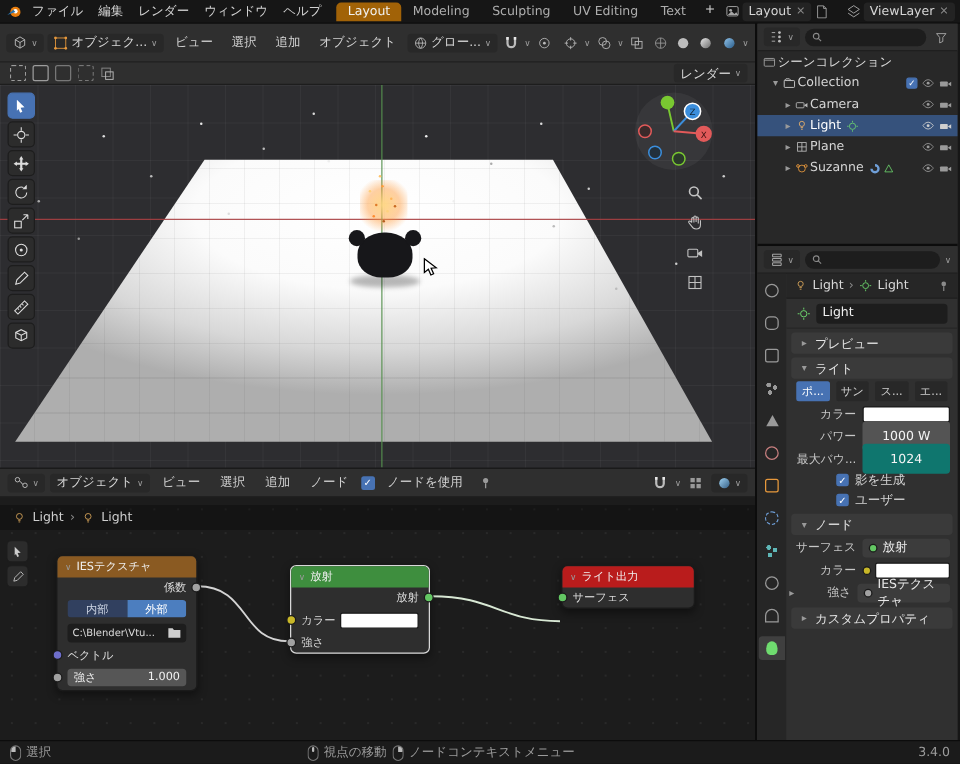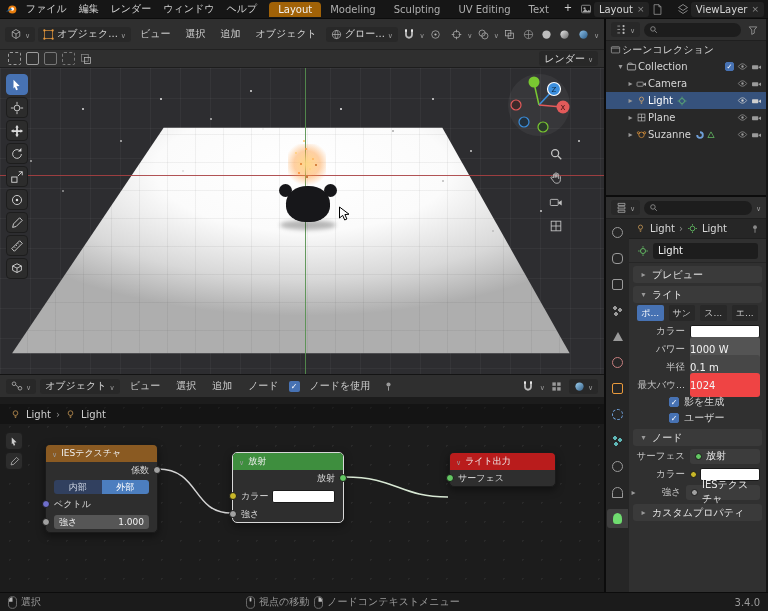--- a/index.html
+++ b/index.html
@@ -99,21 +99,21 @@
 .ti-bulb{width:9px;height:11px;background:currentColor;border-radius:50% 50% 35% 35%}
 .ti-dots{width:11px;height:11px;background:radial-gradient(circle 2px at 3px 3px,currentColor 90%,transparent),radial-gradient(circle 2px at 8px 5px,currentColor 90%,transparent),radial-gradient(circle 2px at 4px 9px,currentColor 90%,transparent)}
 .pr-content{flex:1;overflow:hidden;padding-bottom:4px}
 .crumb{height:20px;display:flex;align-items:center;gap:4px;padding:0 6px;background:#262626;border-bottom:1px solid #1f1f1f;color:#d8d8d8}
 .namerow{height:24px;display:flex;align-items:center;gap:4px;padding:0 8px;border-bottom:1px solid #262626}
 .namefield{flex:1;height:16px;background:#1d1d1d;border-radius:3px;display:flex;align-items:center;gap:4px;padding:0 5px;color:#f0f0f0}
 .panelhdr{height:17px;background:#3a3a3a;border-radius:3px;display:flex;align-items:center;gap:4px;padding:0 6px;margin:3px 4px 1px;color:#e4e4e4}
 .prow{display:flex;align-items:center;height:18px;padding:0 6px 0 0;gap:5px}
 .plabel{width:56px;text-align:right;color:#c7c7c7;font-size:9.5px;white-space:nowrap;overflow:hidden}
 .pwidget{flex:1;display:flex;align-items:center;gap:3px}
-.pfield{flex:1;height:24px;background:#545454;border-radius:3px;display:flex;align-items:center;justify-content:flex-start;color:#f4f4f4}
+.pfield{flex:1;height:24px;background:#545454;border-radius:3px;display:flex;align-items:center;justify-content:center;color:#f4f4f4}
 .pbtn{flex:1;height:15px;background:#3c3c3c;border-radius:3px;display:flex;align-items:center;gap:4px;padding:0 5px;color:#e8e8e8}
 .cbx{width:10px;height:10px;border-radius:2px;background:#222;border:1px solid #151515;display:flex;align-items:center;justify-content:center;font-size:8px;color:#fff}
 .cbx.on{background:#4772b3;border-color:#4772b3}
 .typebtn{flex:1;height:16px;background:#282828;border-radius:2px;display:flex;align-items:center;justify-content:center;white-space:nowrap;overflow:hidden;font-size:9px;color:#cfcfcf}
 .typebtn.active{background:#4772b3;color:#fff}
 .dot{width:7px;height:7px;border-radius:50%;border:1px solid #1a1a1a;flex:0 0 auto}
 
 #statusbar{height:19px;background:#1b1b1b;border-top:1px solid #0c0c0c;display:flex;align-items:center;gap:5px;padding:0 8px;color:#9b9b9b;flex:0 0 auto}
 .sb-item{display:flex;align-items:center;gap:4px}
 </style>
@@ -515,20 +515,29 @@
           <div class="nrow out" style="height:16px">
             <span>係数</span>
             <i class="sock r" style="background:#a1a1a1"></i>
           </div>
           <div class="nrow" style="height:18px">
             <div class="segwrap">
               <span class="segbtn">内部</span>
               <span class="segbtn active">外部</span>
             </div>
           </div>
+          <div class="nrow" style="height:20px">
+            <div class="filefield">
+              <span style="overflow:hidden;text-overflow:ellipsis">C:\Blender\Vtu...</span>
+              <span class="spacer"></span>
+              <svg width="11" height="10" viewBox="0 0 16 14">
+                  <path d="M1 2h5l1.5 2H15v9H1z" fill="#cfcfcf"></path>
+                </svg>
+            </div>
+          </div>
           <div class="nrow" style="height:16px">
             <i class="sock l" style="background:#6e6ecb"></i>
             <span>ベクトル</span>
           </div>
           <div class="nrow" style="height:20px">
             <i class="sock l" style="background:#a1a1a1"></i>
             <div class="nslider">
               <span>強さ</span>
               <span>1.000</span>
             </div>
@@ -813,31 +822,23 @@
             </div>
             <div class="prow">
               <span class="plabel">パワー</span>
               <div class="pwidget">
                   <div class="pfield">
                     <span>1000 W</span>
                   </div>
                 </div>
             </div>
             <div class="prow">
-              <span class="plabel">半径</span>
-              <div class="pwidget">
-                  <div class="pfield" style="background:#474747">
-                    <span>0.1 m</span>
-                  </div>
-                </div>
-            </div>
-            <div class="prow">
               <span class="plabel">最大バウ...</span>
               <div class="pwidget">
-                  <div class="pfield" style="background:#ef4444">
+                  <div class="pfield" style="background:#0f766e">
                     <span>1024</span>
                   </div>
                 </div>
             </div>
             <div class="prow" style="height:16px;padding-left:40px">
               <span class="cbx on">✓</span>
               <span>影を生成</span>
             </div>
             <div class="prow" style="height:16px;padding-left:40px">
               <span class="cbx on">✓</span>

